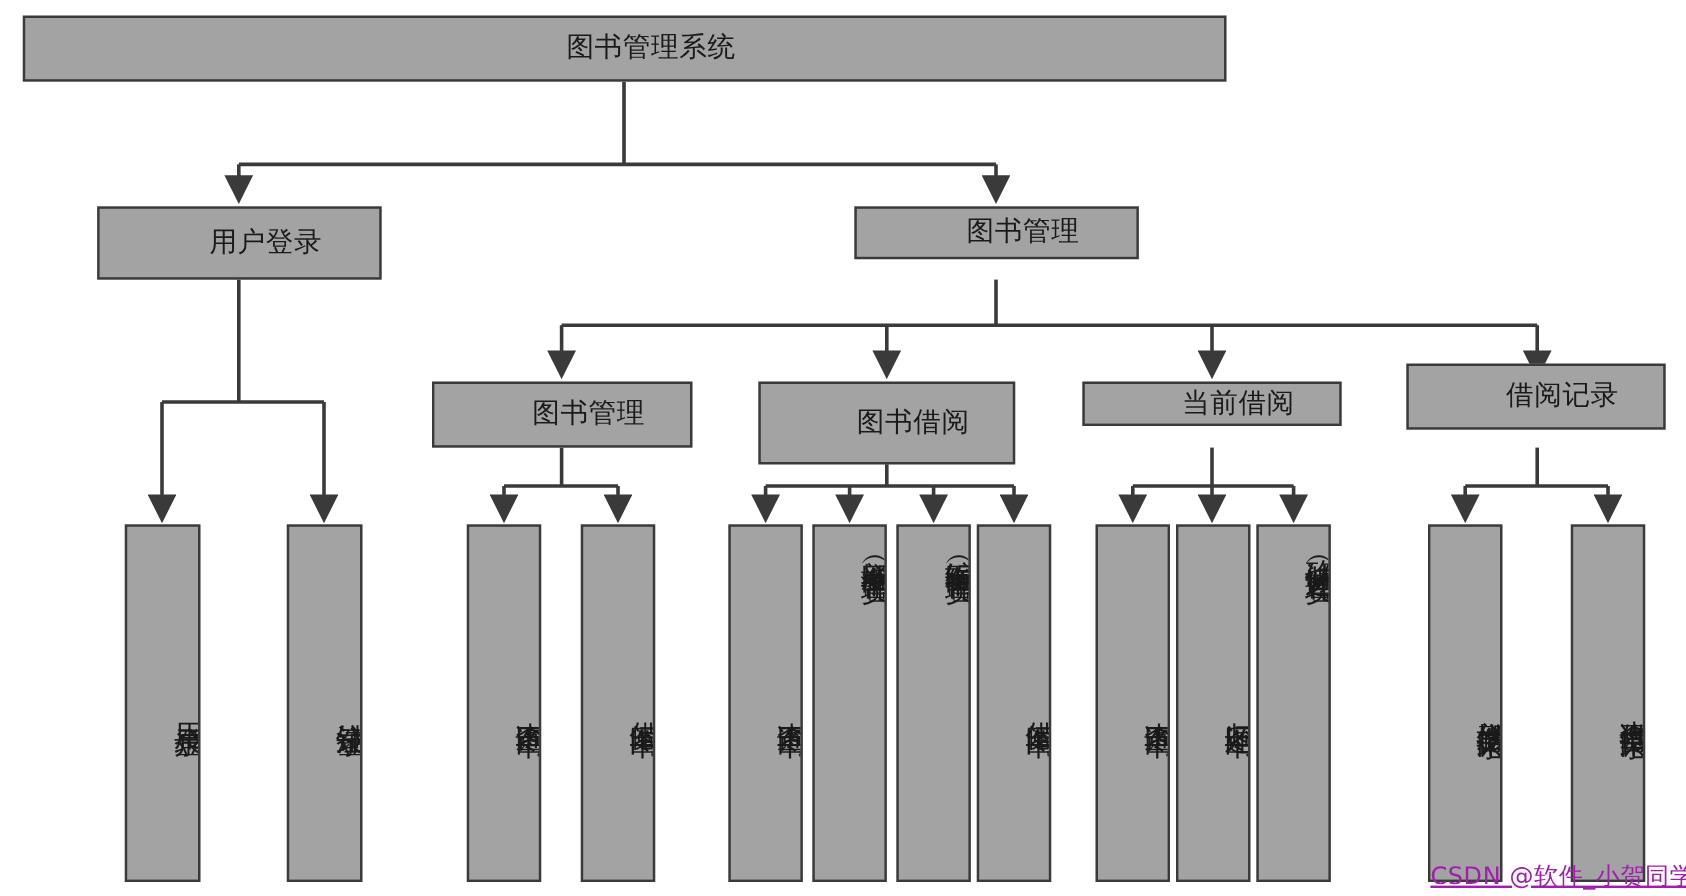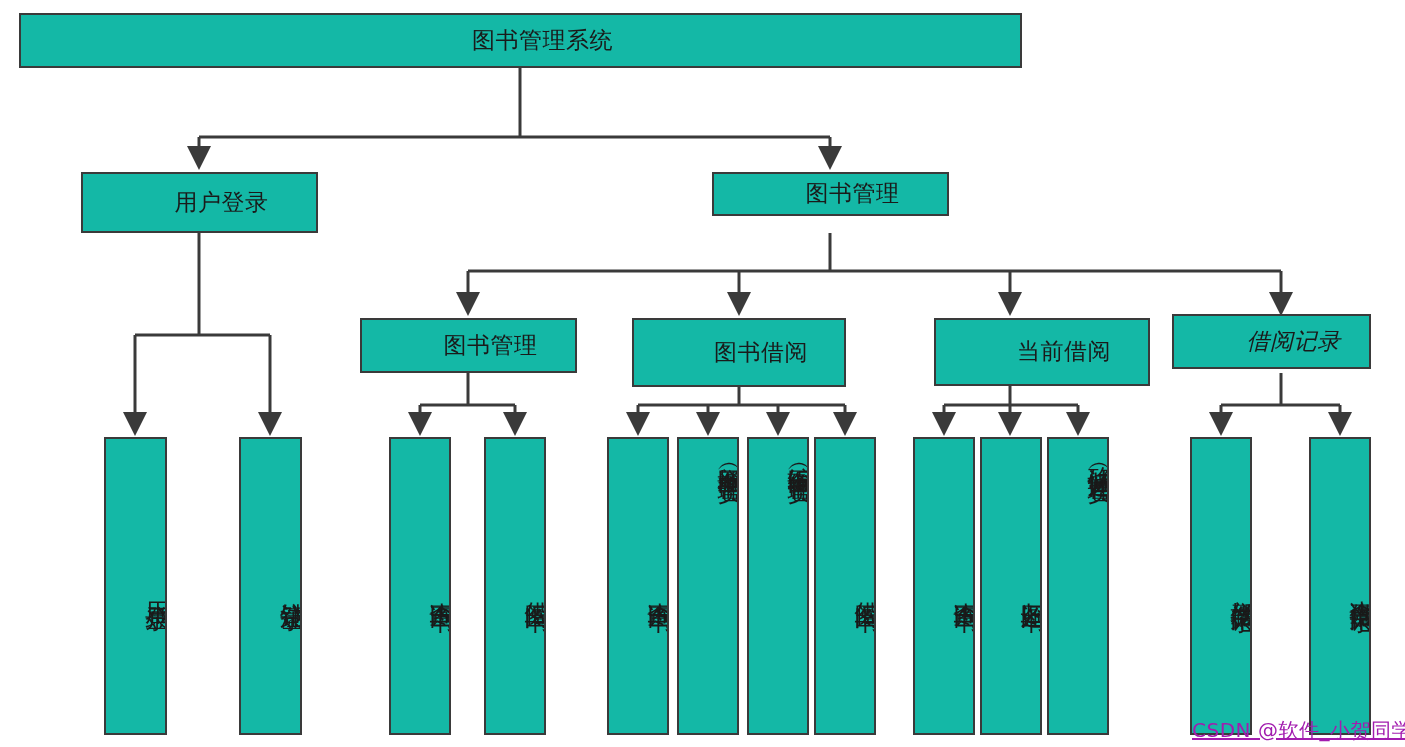--- a/index.html
+++ b/index.html
@@ -23,21 +23,21 @@
     left: 0;
     top: 0;
     width: 1405px;
     height: 747px;
     pointer-events: none;
   }
   .node {
     position: absolute;
     box-sizing: border-box;
     border: 2.5px solid #3a3a3a;
-    background: #14b8a6;
+    background: #a3a3a3;
     display: flex;
     align-items: center;
     justify-content: center;
     color: #1a1a1a;
     overflow: hidden;
     padding-left: 44px;
   }
   .node-label {
     display: block;
     text-align: center;
@@ -144,24 +144,24 @@
   <div class="node h" style="left:712px; top:172px; width:237px; height:44px;">
     <span class="node-label">图书管理</span>
   </div>
 
   <div class="node h" style="left:360px; top:318px; width:217px; height:55px;">
     <span class="node-label">图书管理</span>
   </div>
   <div class="node h" style="left:632px; top:318px; width:214px; height:69px;">
     <span class="node-label">图书借阅</span>
   </div>
-  <div class="node h" style="left:902px; top:318px; width:216px; height:68px;margin-left:32px;">
+  <div class="node h" style="left:902px; top:318px; width:216px; height:37px;">
     <span class="node-label">当前借阅</span>
   </div>
-  <div class="node h" style="left:1172px; top:314px; width:199px; height:55px;font-style:italic;">
+  <div class="node h" style="left:1172px; top:303px; width:216px; height:55px;">
     <span class="node-label">借阅记录</span>
   </div>
 
   <div class="node v center" style="left:104px; top:437px; width:63px; height:298px;">
     <span class="node-label">用户登录</span>
   </div>
   <div class="node v center" style="left:239px; top:437px; width:63px; height:298px;">
     <span class="node-label">注销登录</span>
   </div>
 

